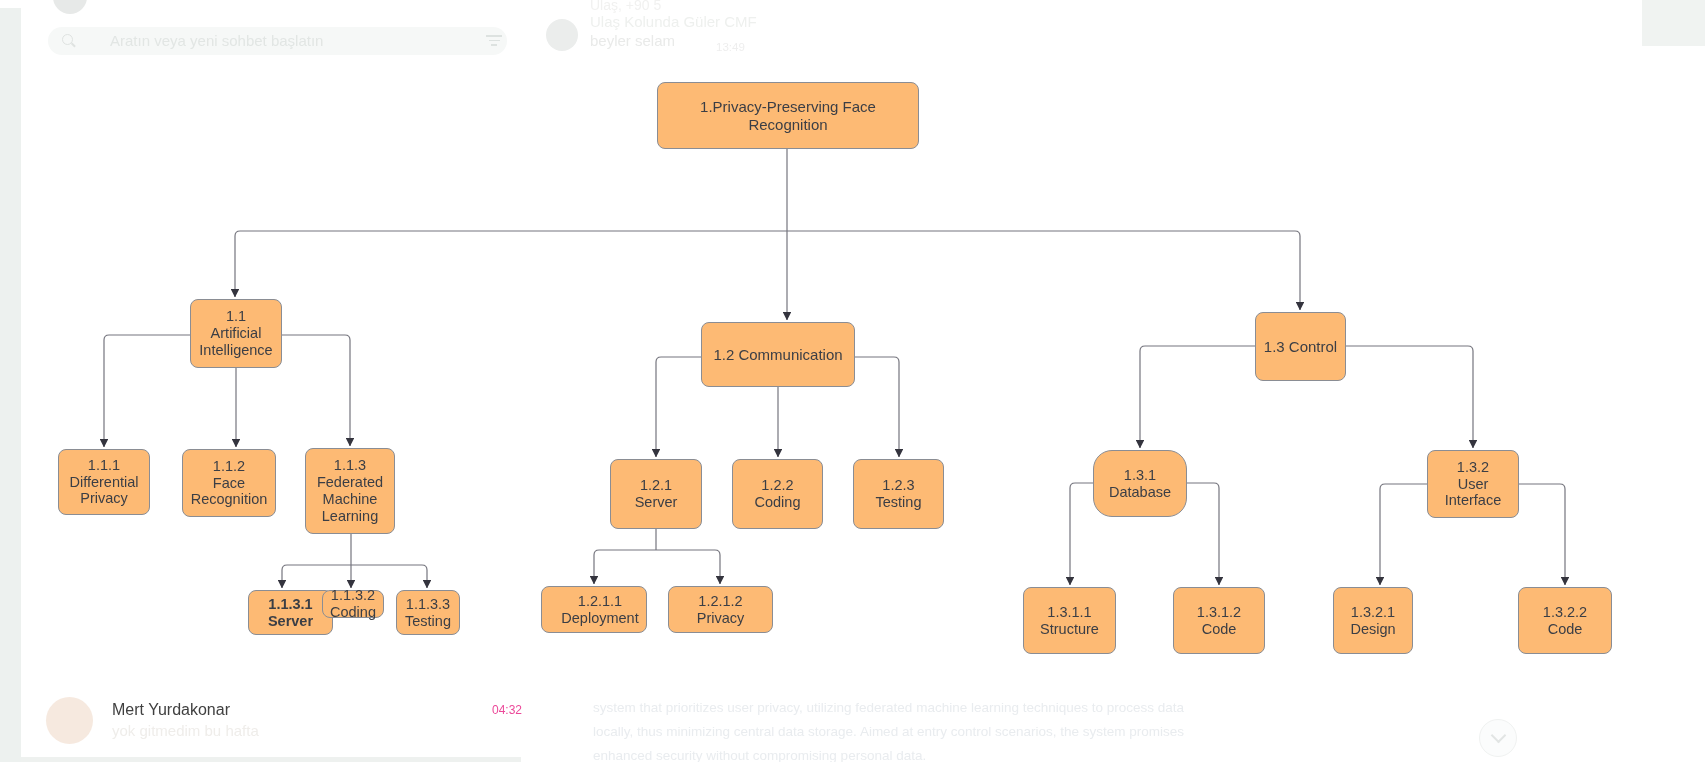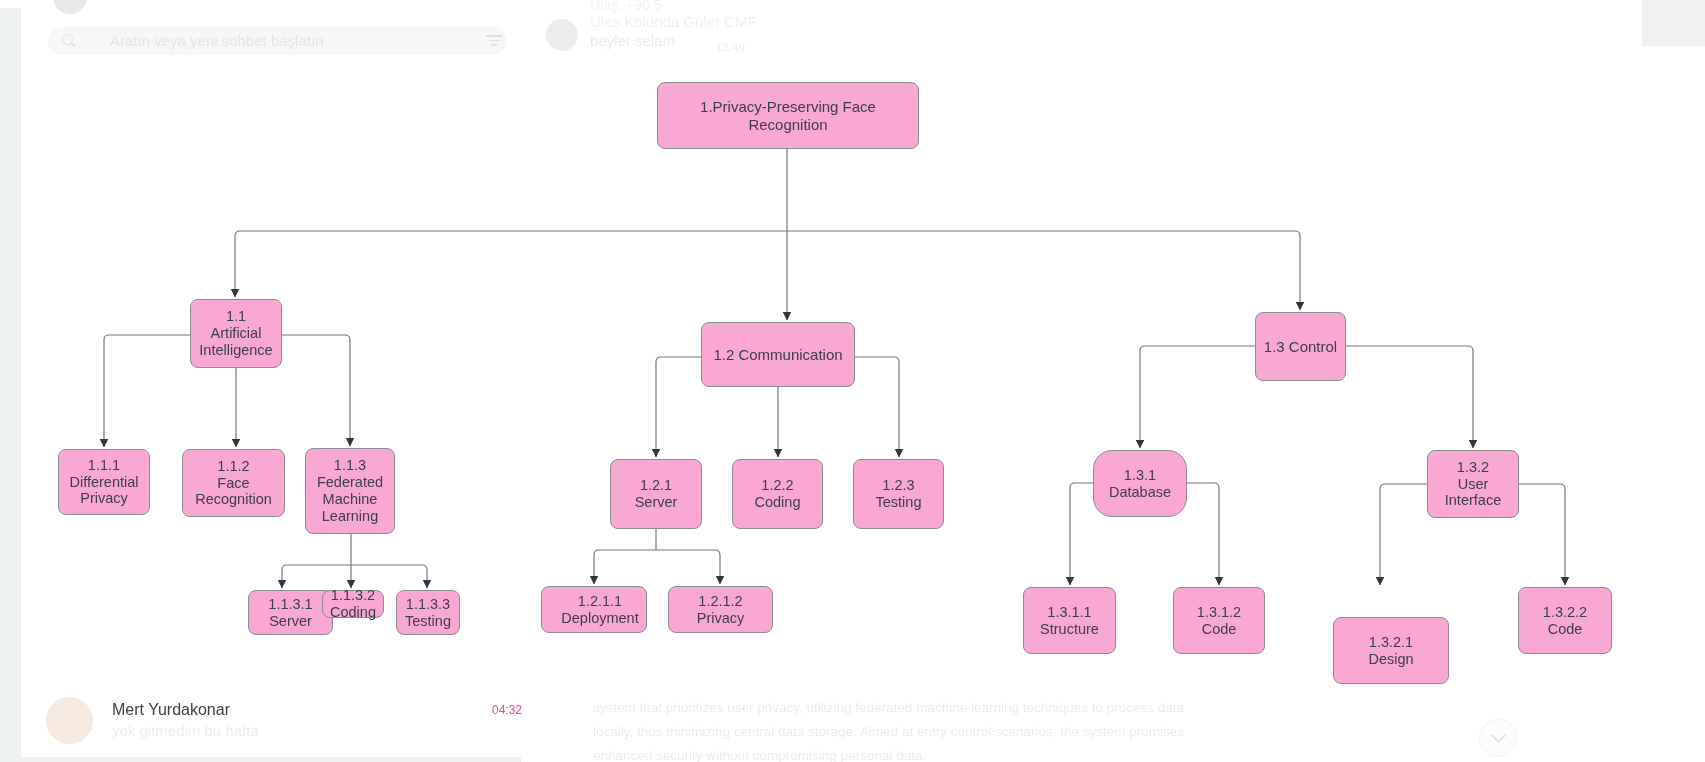--- a/index.html
+++ b/index.html
@@ -38,21 +38,21 @@
   .bg-paragraph{position:absolute;left:593px;top:696px;width:640px;font-size:13.5px;line-height:24px;color:#e9ecef;}
   .bg-paragraph span{display:block;white-space:nowrap;}
 
   .scroll-btn{position:absolute;left:1479px;top:719px;width:38px;height:38px;border-radius:50%;
               background:#fbfcfc;border:1px solid #f0f2f1;box-sizing:border-box;}
   .scroll-btn .chev{position:absolute;left:13px;top:10px;width:9px;height:9px;
                     border-right:2px solid #e2e5e4;border-bottom:2px solid #e2e5e4;transform:rotate(45deg);}
 
   
   .connectors{position:absolute;left:0;top:0;width:1705px;height:762px;}
-  .node{position:absolute;box-sizing:border-box;background:#f9a8d4;border:1px solid #8a8d94;
+  .node{position:absolute;box-sizing:border-box;background:#fdba74;border:1px solid #8a8d94;
         border-radius:8px;display:flex;align-items:center;justify-content:center;text-align:center;
         color:#3b3e45;font-size:14.5px;line-height:1.16;}
   .node span{white-space:pre-line;}
   .node.big{font-size:15px;}
 </style>
 </head>
 <body>
 
 <div class="screen">
 
@@ -139,33 +139,33 @@
     </div>
   <div class="node big" style="left:1255px;top:312px;width:91px;height:69px;">
     <span>1.3 Control</span>
     </div>
 
   <div class="node" style="left:58px;top:449px;width:92px;height:66px;">
     <span>1.1.1
 Differential
 Privacy</span>
     </div>
-  <div class="node" style="left:182px;top:449px;width:103px;height:68px;">
+  <div class="node" style="left:182px;top:449px;width:94px;height:68px;">
     <span>1.1.2
 Face
 Recognition</span>
     </div>
   <div class="node" style="left:305px;top:448px;width:90px;height:86px;">
     <span>1.1.3
 Federated
 Machine
 Learning</span>
     </div>
 
-  <div class="node" style="left:248px;top:590px;width:85px;height:45px;">
+  <div class="node" style="left:248px;top:590px;width:85px;height:45px;font-weight:bold;">
     <span>1.1.3.1
 Server</span>
     </div>
   <div class="node" style="left:322px;top:590px;width:62px;height:28px;">
     <span>1.1.3.2
 Coding</span>
     </div>
   <div class="node" style="left:396px;top:590px;width:64px;height:45px;">
     <span>1.1.3.3
 Testing</span>
@@ -204,21 +204,21 @@
     </div>
 
   <div class="node" style="left:1023px;top:587px;width:93px;height:67px;">
     <span>1.3.1.1
 Structure</span>
     </div>
   <div class="node" style="left:1173px;top:587px;width:92px;height:67px;">
     <span>1.3.1.2
 Code</span>
     </div>
-  <div class="node" style="left:1333px;top:587px;width:116px;height:67px;margin-top:30px;">
+  <div class="node" style="left:1333px;top:587px;width:80px;height:67px;">
     <span>1.3.2.1
 Design</span>
     </div>
   <div class="node" style="left:1518px;top:587px;width:94px;height:67px;">
     <span>1.3.2.2
 Code</span>
     </div>
 
 </div>
 

